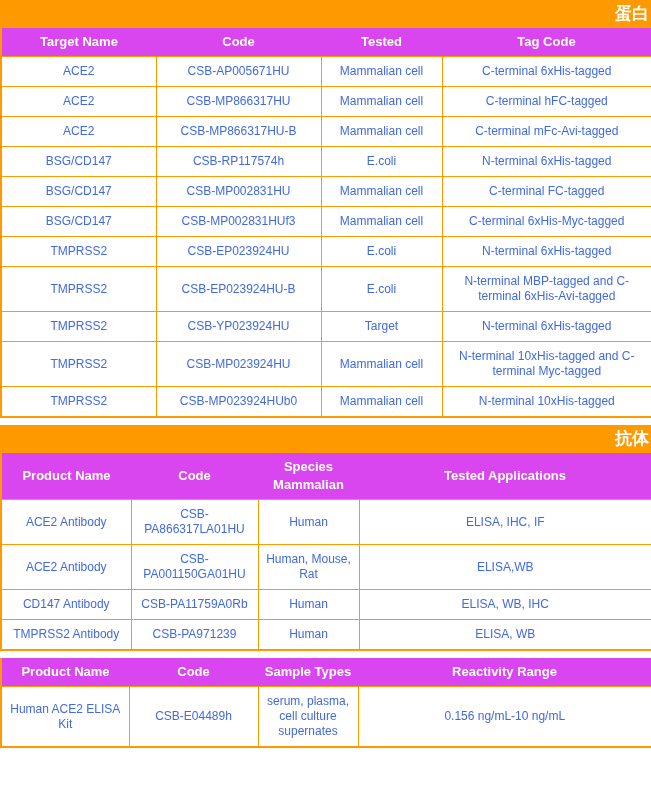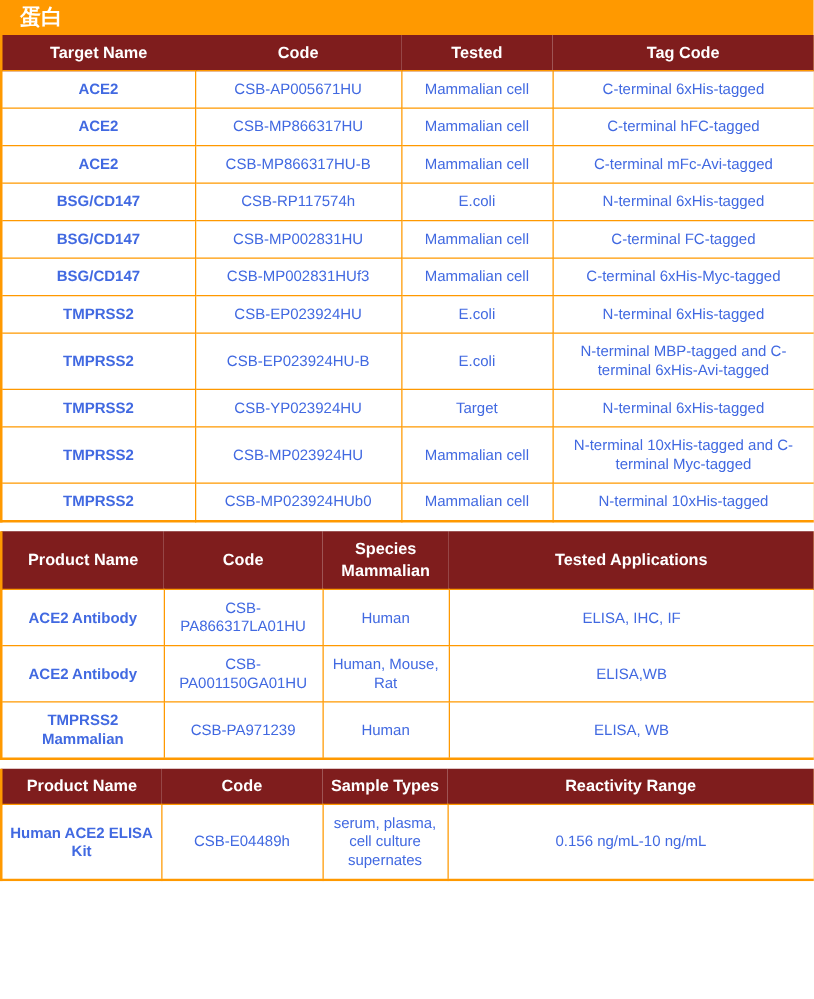--- a/index.html
+++ b/index.html
@@ -9,52 +9,52 @@
     font-family: "Liberation Sans", "DejaVu Sans", sans-serif;
   }
   .page { width: 651px; }
   .product-table { margin: 0 0 7px 0; }
   .tbl-title {
     background: #FF9900;
     color: #ffffff;
     font-weight: bold;
     font-size: 17px;
     line-height: 20px;
-    text-align: left;
-    padding: 4px 16px;
+    text-align: right;
+    padding: 4px 2px;
   }
   table.grid {
     width: 651px;
     border-collapse: collapse;
     table-layout: fixed;
     border-left: 2px solid #FF9900;
     border-right: 2px solid #FF9900;
     border-bottom: 2px solid #FF9900;
   }
   table.grid th {
-    background: #7f1d1d;
+    background: #d946ef;
     color: #ffffff;
     font-weight: bold;
     font-size: 13px;
     line-height: 18px;
     text-align: center;
     padding: 5px 2px;
     border: 0;
   }
   table.grid td {
     border: 1px solid #FF9900;
     color: #4169E1;
     font-size: 12px;
     line-height: 15px;
     text-align: center;
     vertical-align: middle;
     padding: 7px 3px;
     word-wrap: break-word;
   }
-  table.grid td:first-child { font-weight: bold; }
+  table.grid td:first-child { font-weight: normal; }
 </style>
 </head>
 <body>
 
 <div class="page">
 
   <section class="product-table">
     <div class="tbl-title">蛋白</div>
     <table class="grid">
         <colgroup>
@@ -136,20 +136,21 @@
             <td>TMPRSS2</td>
             <td>CSB-MP023924HUb0</td>
             <td>Mammalian cell</td>
             <td>N-terminal 10xHis-tagged</td>
           </tr>
         </tbody>
       </table>
   </section>
 
   <section class="product-table">
+    <div class="tbl-title">抗体</div>
     <table class="grid">
         <colgroup>
           <col style="width: 130px;">
           <col style="width: 127px;">
           <col style="width: 101px;">
           <col style="width: 293px;">
         </colgroup>
         <thead>
           <tr>
             <th>Product Name</th>
@@ -165,21 +166,27 @@
             <td>Human</td>
             <td>ELISA, IHC, IF</td>
           </tr>
           <tr>
             <td>ACE2 Antibody</td>
             <td>CSB-PA001150GA01HU</td>
             <td>Human, Mouse, Rat</td>
             <td>ELISA,WB</td>
           </tr>
           <tr>
-            <td>TMPRSS2 Mammalian</td>
+            <td>CD147 Antibody</td>
+            <td>CSB-PA11759A0Rb</td>
+            <td>Human</td>
+            <td>ELISA, WB, IHC</td>
+          </tr>
+          <tr>
+            <td>TMPRSS2 Antibody</td>
             <td>CSB-PA971239</td>
             <td>Human</td>
             <td>ELISA, WB</td>
           </tr>
         </tbody>
       </table>
   </section>
 
   <section class="product-table" style="margin-bottom:0">
     <table class="grid">

